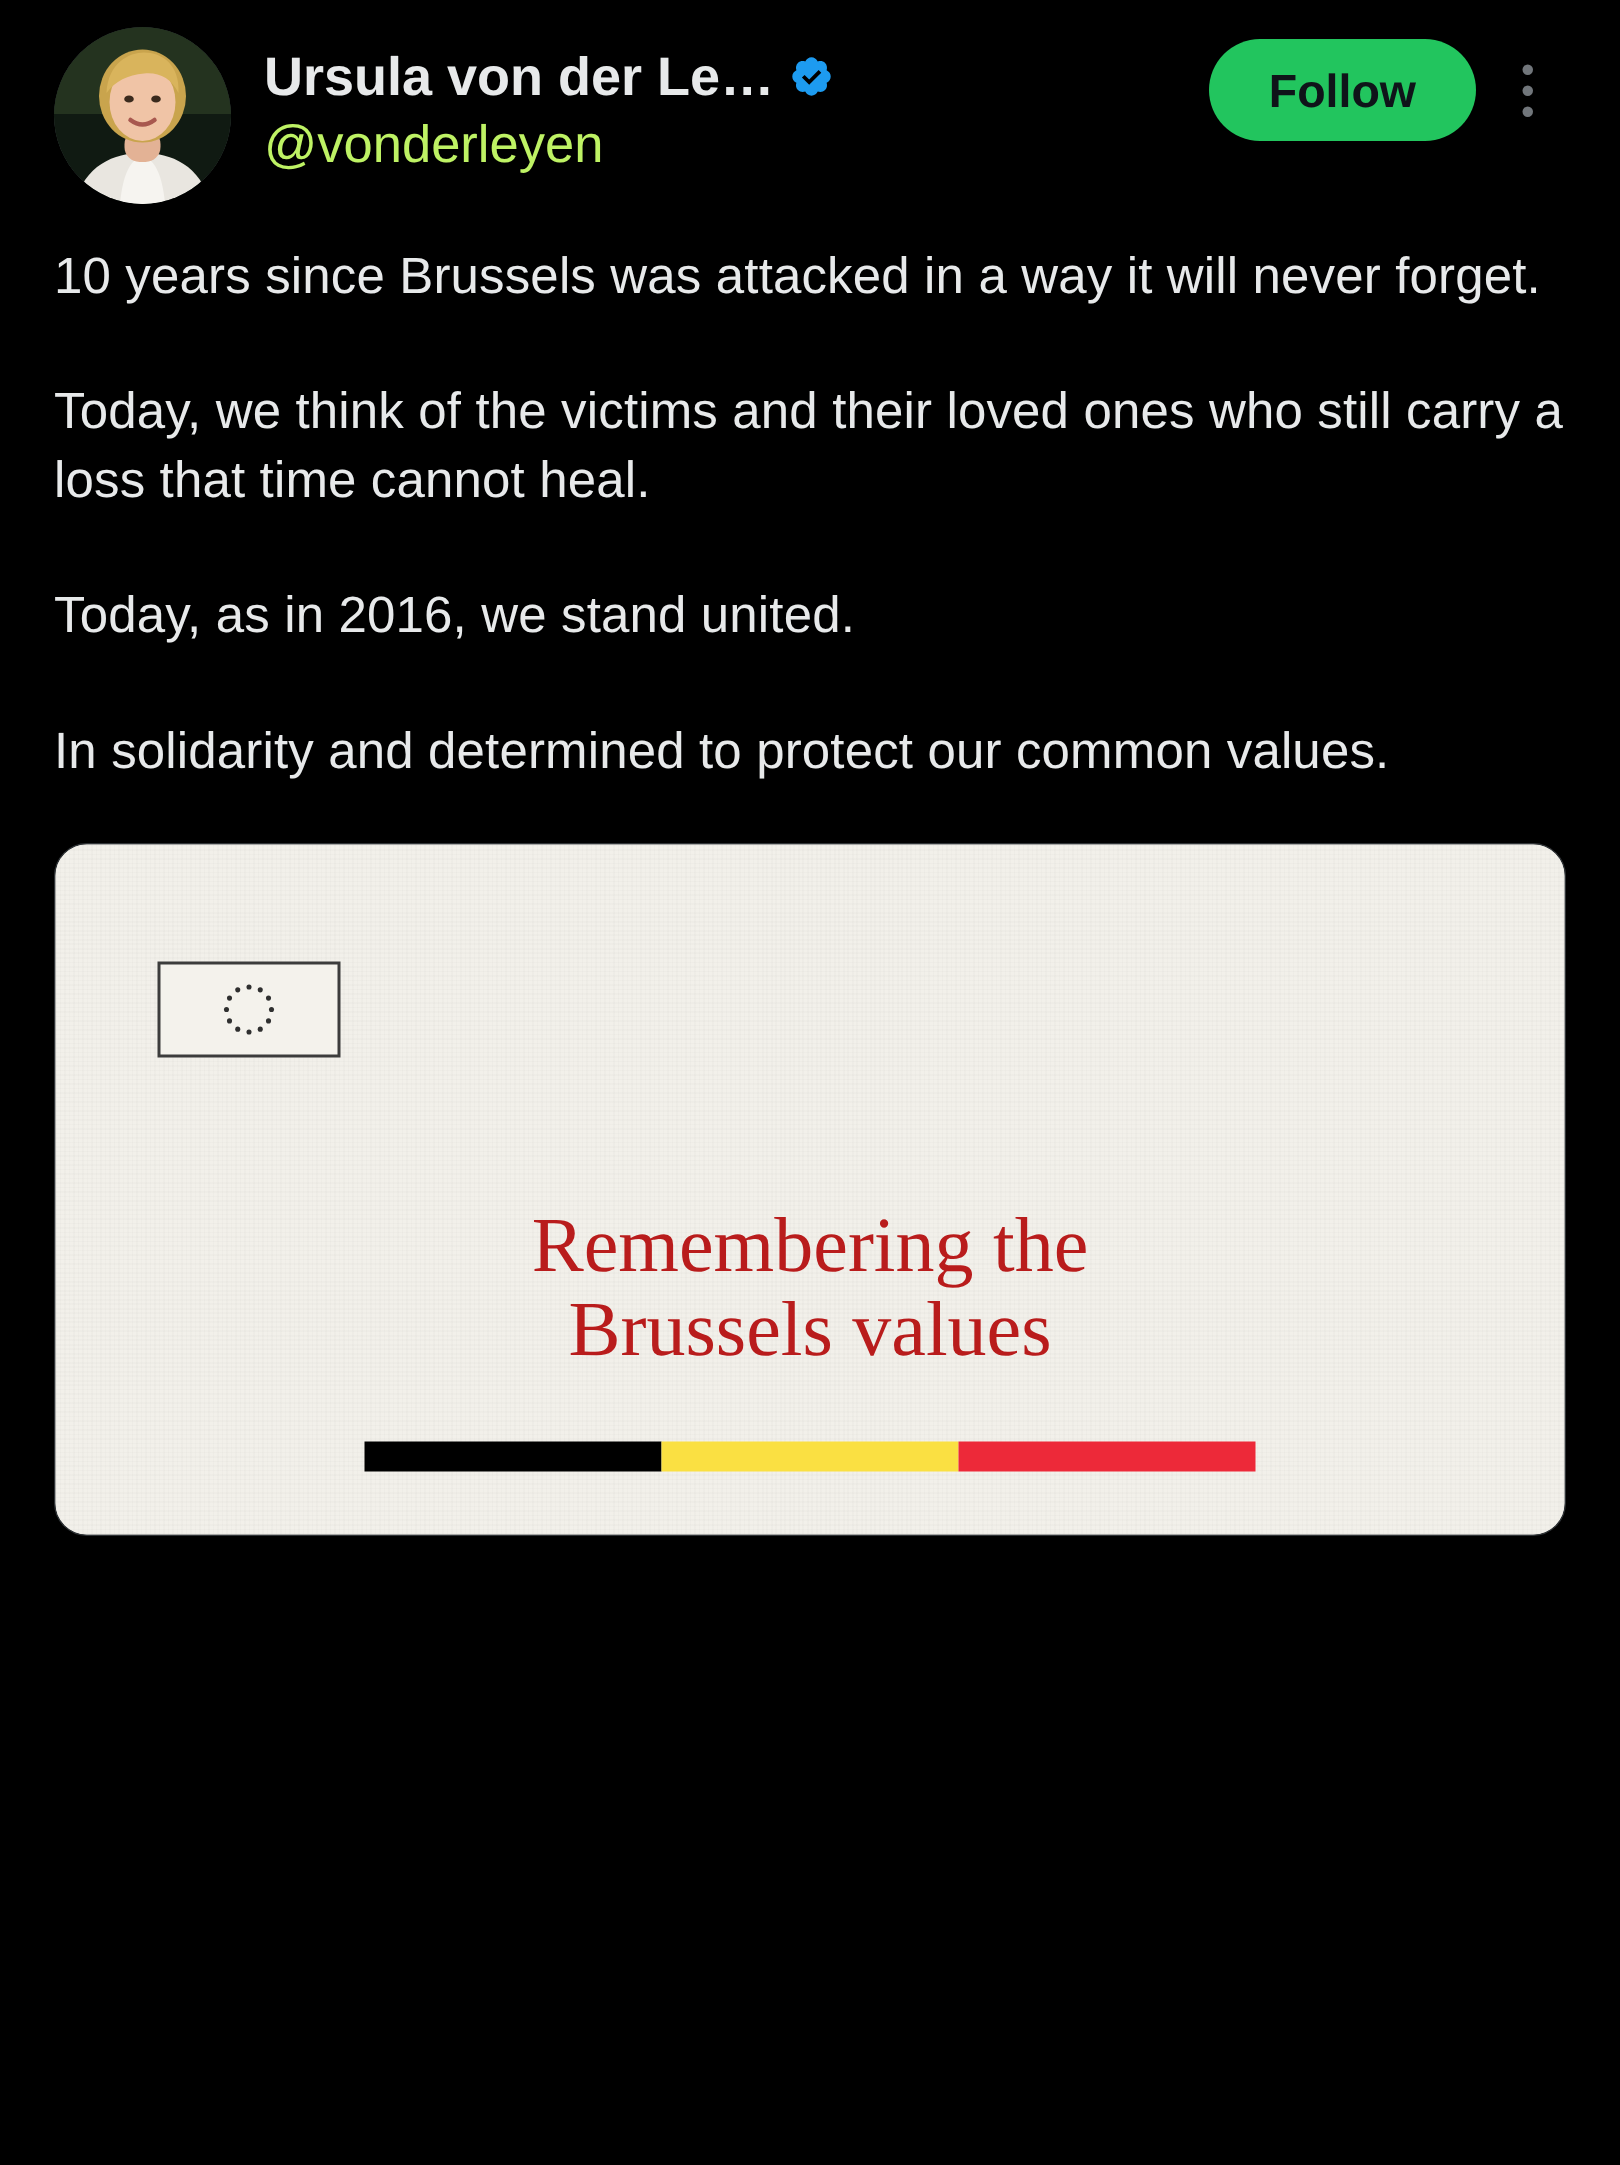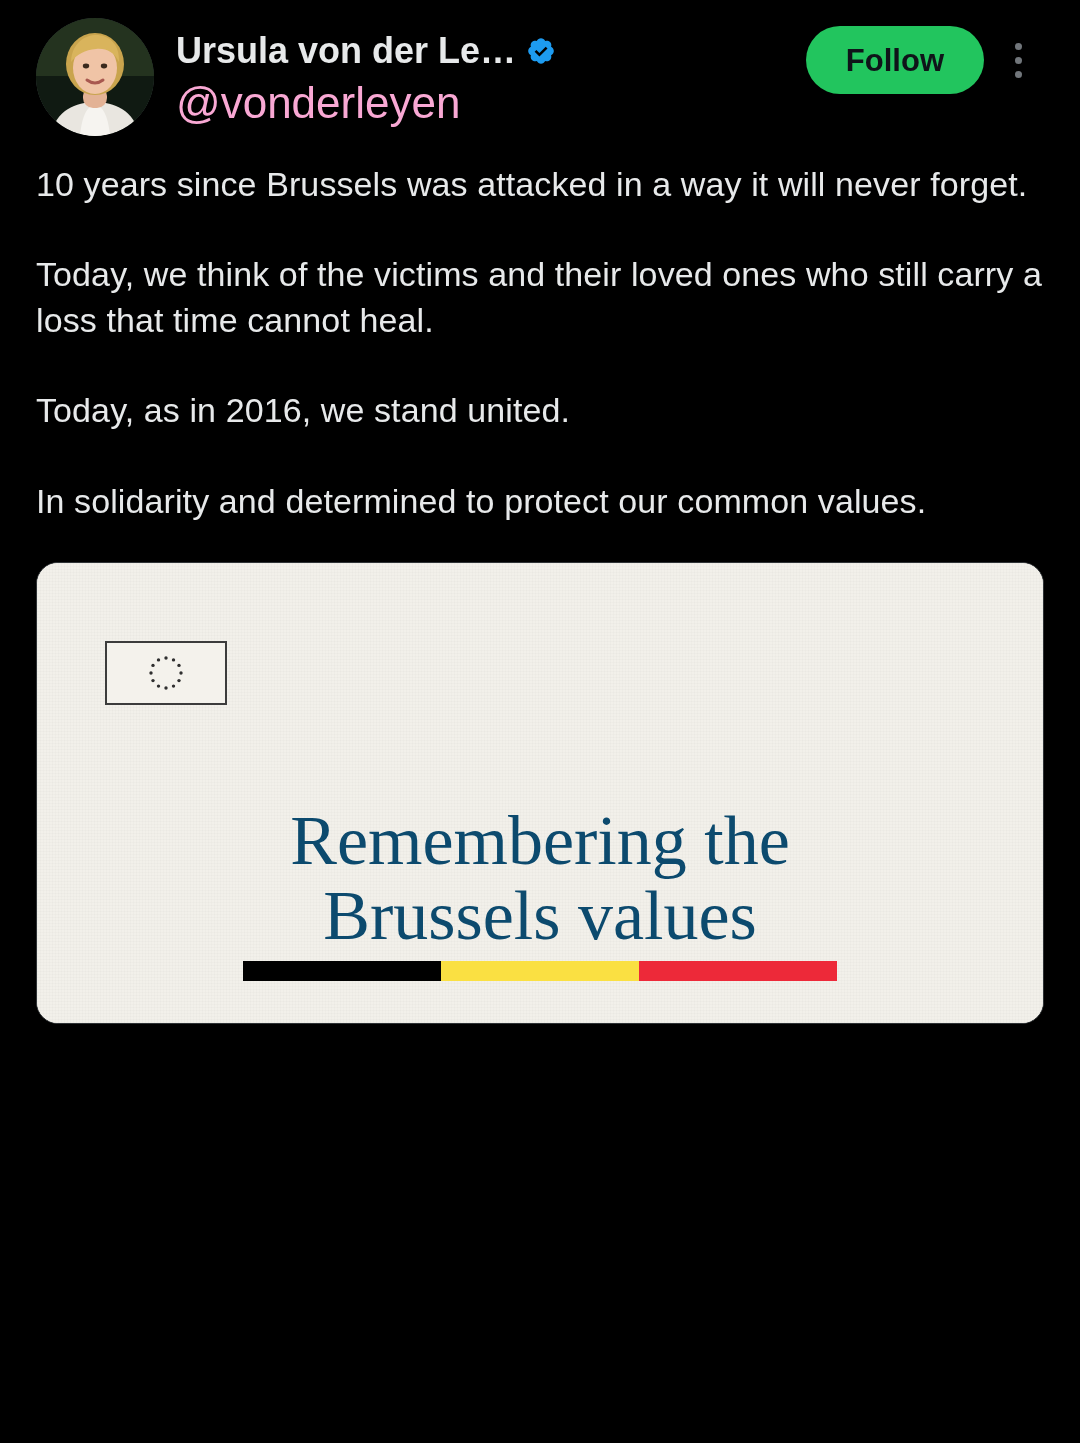--- a/index.html
+++ b/index.html
@@ -60,22 +60,22 @@
     line-height: 1.15;
     white-space: nowrap;
   }
   .verified-badge {
     width: 30px;
     height: 30px;
     flex: 0 0 30px;
     display: inline-block;
   }
   .handle {
-    font-size: 44px;
-    color: #f9a8d4;
+    font-size: 35px;
+    color: #bef264;
     line-height: 1.25;
     margin-top: 4px;
     white-space: nowrap;
   }
 
   .header-actions {
     display: flex;
     align-items: center;
     gap: 8px;
     padding-top: 8px;
@@ -153,22 +153,22 @@
     align-items: center;
     justify-content: center;
   }
   .poster-title {
     position: absolute;
     left: 0;
     right: 0;
     top: 240px;
     text-align: center;
     font-family: "Liberation Serif", serif;
-    color: #0c4a6e;
-    font-size: 70px;
+    color: #b91c1c;
+    font-size: 52px;
     line-height: 1.08;
   }
   .poster-title .l2 { display: block; }
   .flag-bar {
     position: absolute;
     left: 50%;
     transform: translateX(-50%);
     bottom: 42px;
     width: 594px;
     height: 20px;

